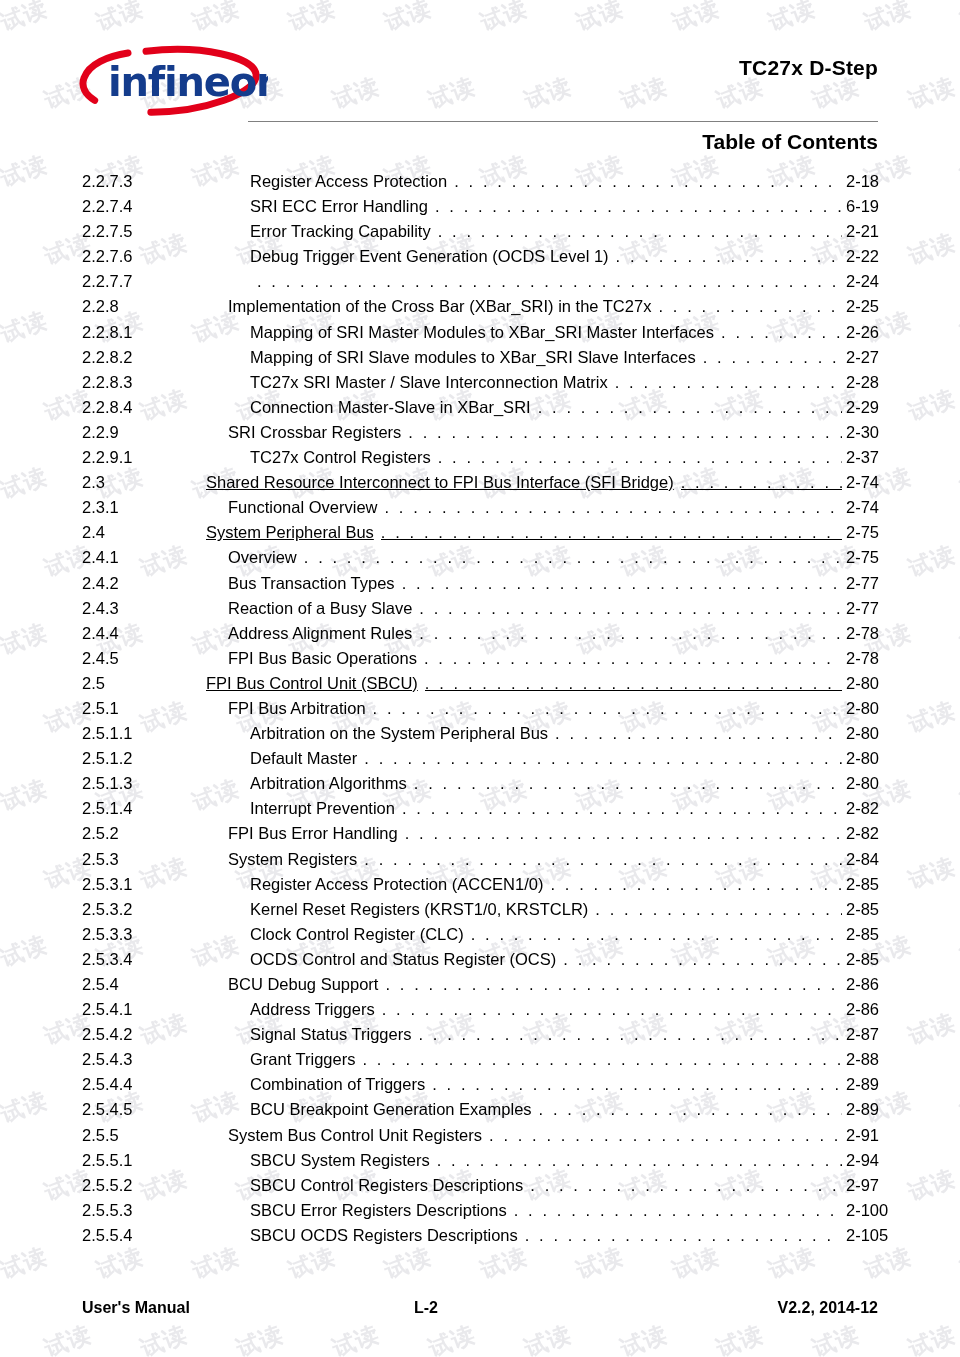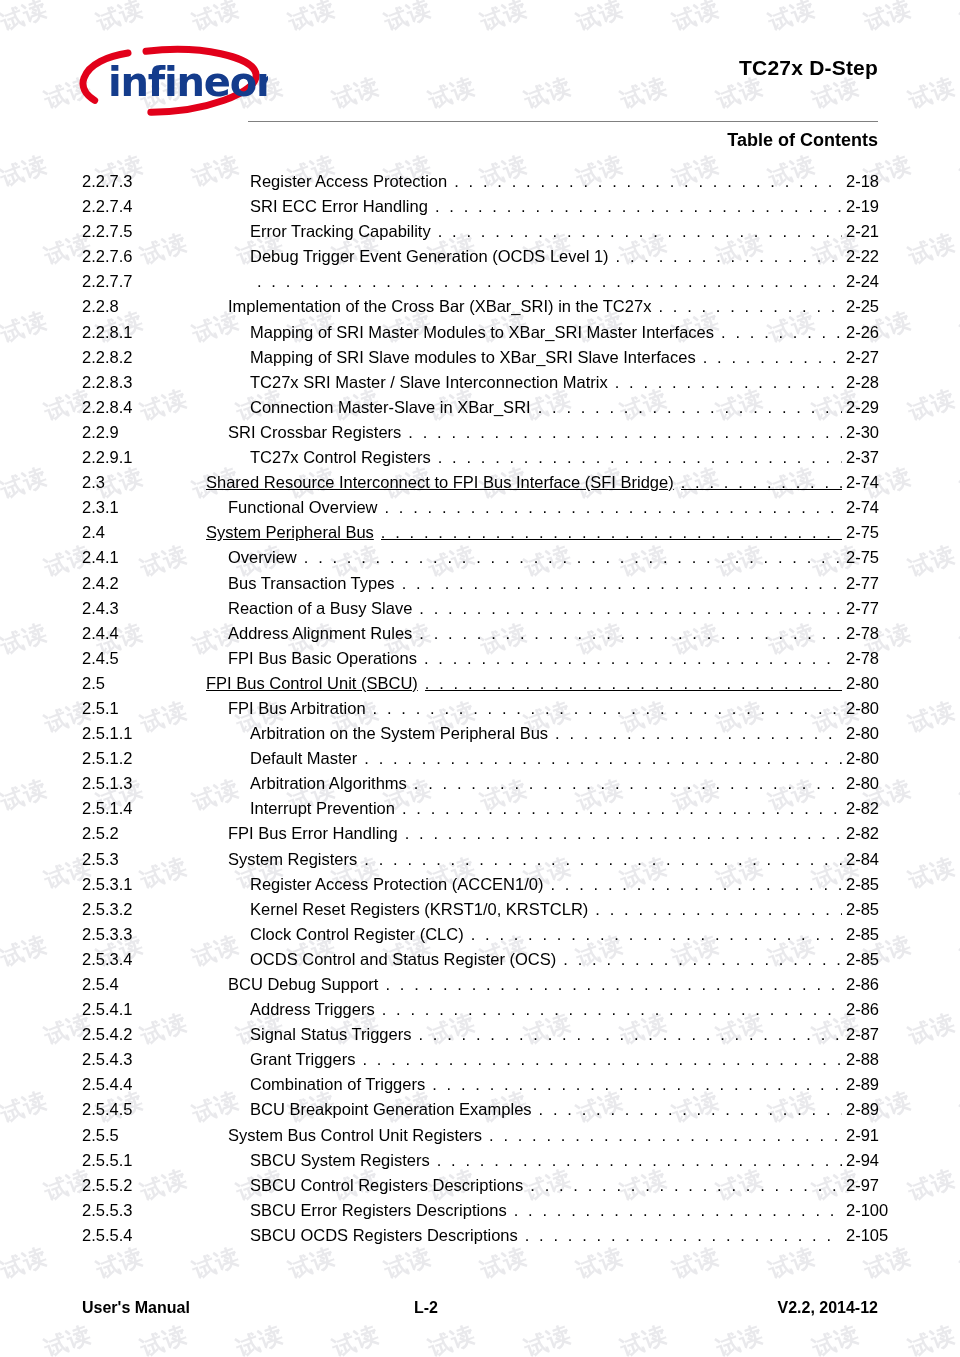--- a/index.html
+++ b/index.html
@@ -77,21 +77,21 @@
     top: 121px;
     width: 630px;
     height: 1px;
     background: #808080;
   }
 
   .section-title {
     position: absolute;
     right: 82px;
     top: 130px;
-    font-size: 18px;
+    font-size: 21px;
     font-weight: bold;
     white-space: nowrap;
   }
 
   
   .toc {
     position: absolute;
     left: 0;
     top: 172px;
     width: 960px;
@@ -388,21 +388,21 @@
           <span class="toc-leader">. . . . . . . . . . . . . . . . . . . . . . . . . . . . . . . . . . . . . . . . . . . . . . . . . . . . . . . . . . . . . . . . . . . . . . . . . . . . . . . . . . . . . . . . . </span>
         </span>
         <span class="toc-page">2-18</span>
       </div>
       <div class="toc-row lvl3">
         <span class="toc-num">2.2.7.4</span>
         <span class="toc-mid">
           <span class="toc-title">SRI ECC Error Handling</span>
           <span class="toc-leader">. . . . . . . . . . . . . . . . . . . . . . . . . . . . . . . . . . . . . . . . . . . . . . . . . . . . . . . . . . . . . . . . . . . . . . . . . . . . . . . . . . . . . . . . . </span>
         </span>
-        <span class="toc-page">2-19</span>
+        <span class="toc-page">6-19</span>
       </div>
       <div class="toc-row lvl3">
         <span class="toc-num">2.2.7.5</span>
         <span class="toc-mid">
           <span class="toc-title">Error Tracking Capability</span>
           <span class="toc-leader">. . . . . . . . . . . . . . . . . . . . . . . . . . . . . . . . . . . . . . . . . . . . . . . . . . . . . . . . . . . . . . . . . . . . . . . . . . . . . . . . . . . . . . . . . </span>
         </span>
         <span class="toc-page">2-21</span>
       </div>
       <div class="toc-row lvl3">

